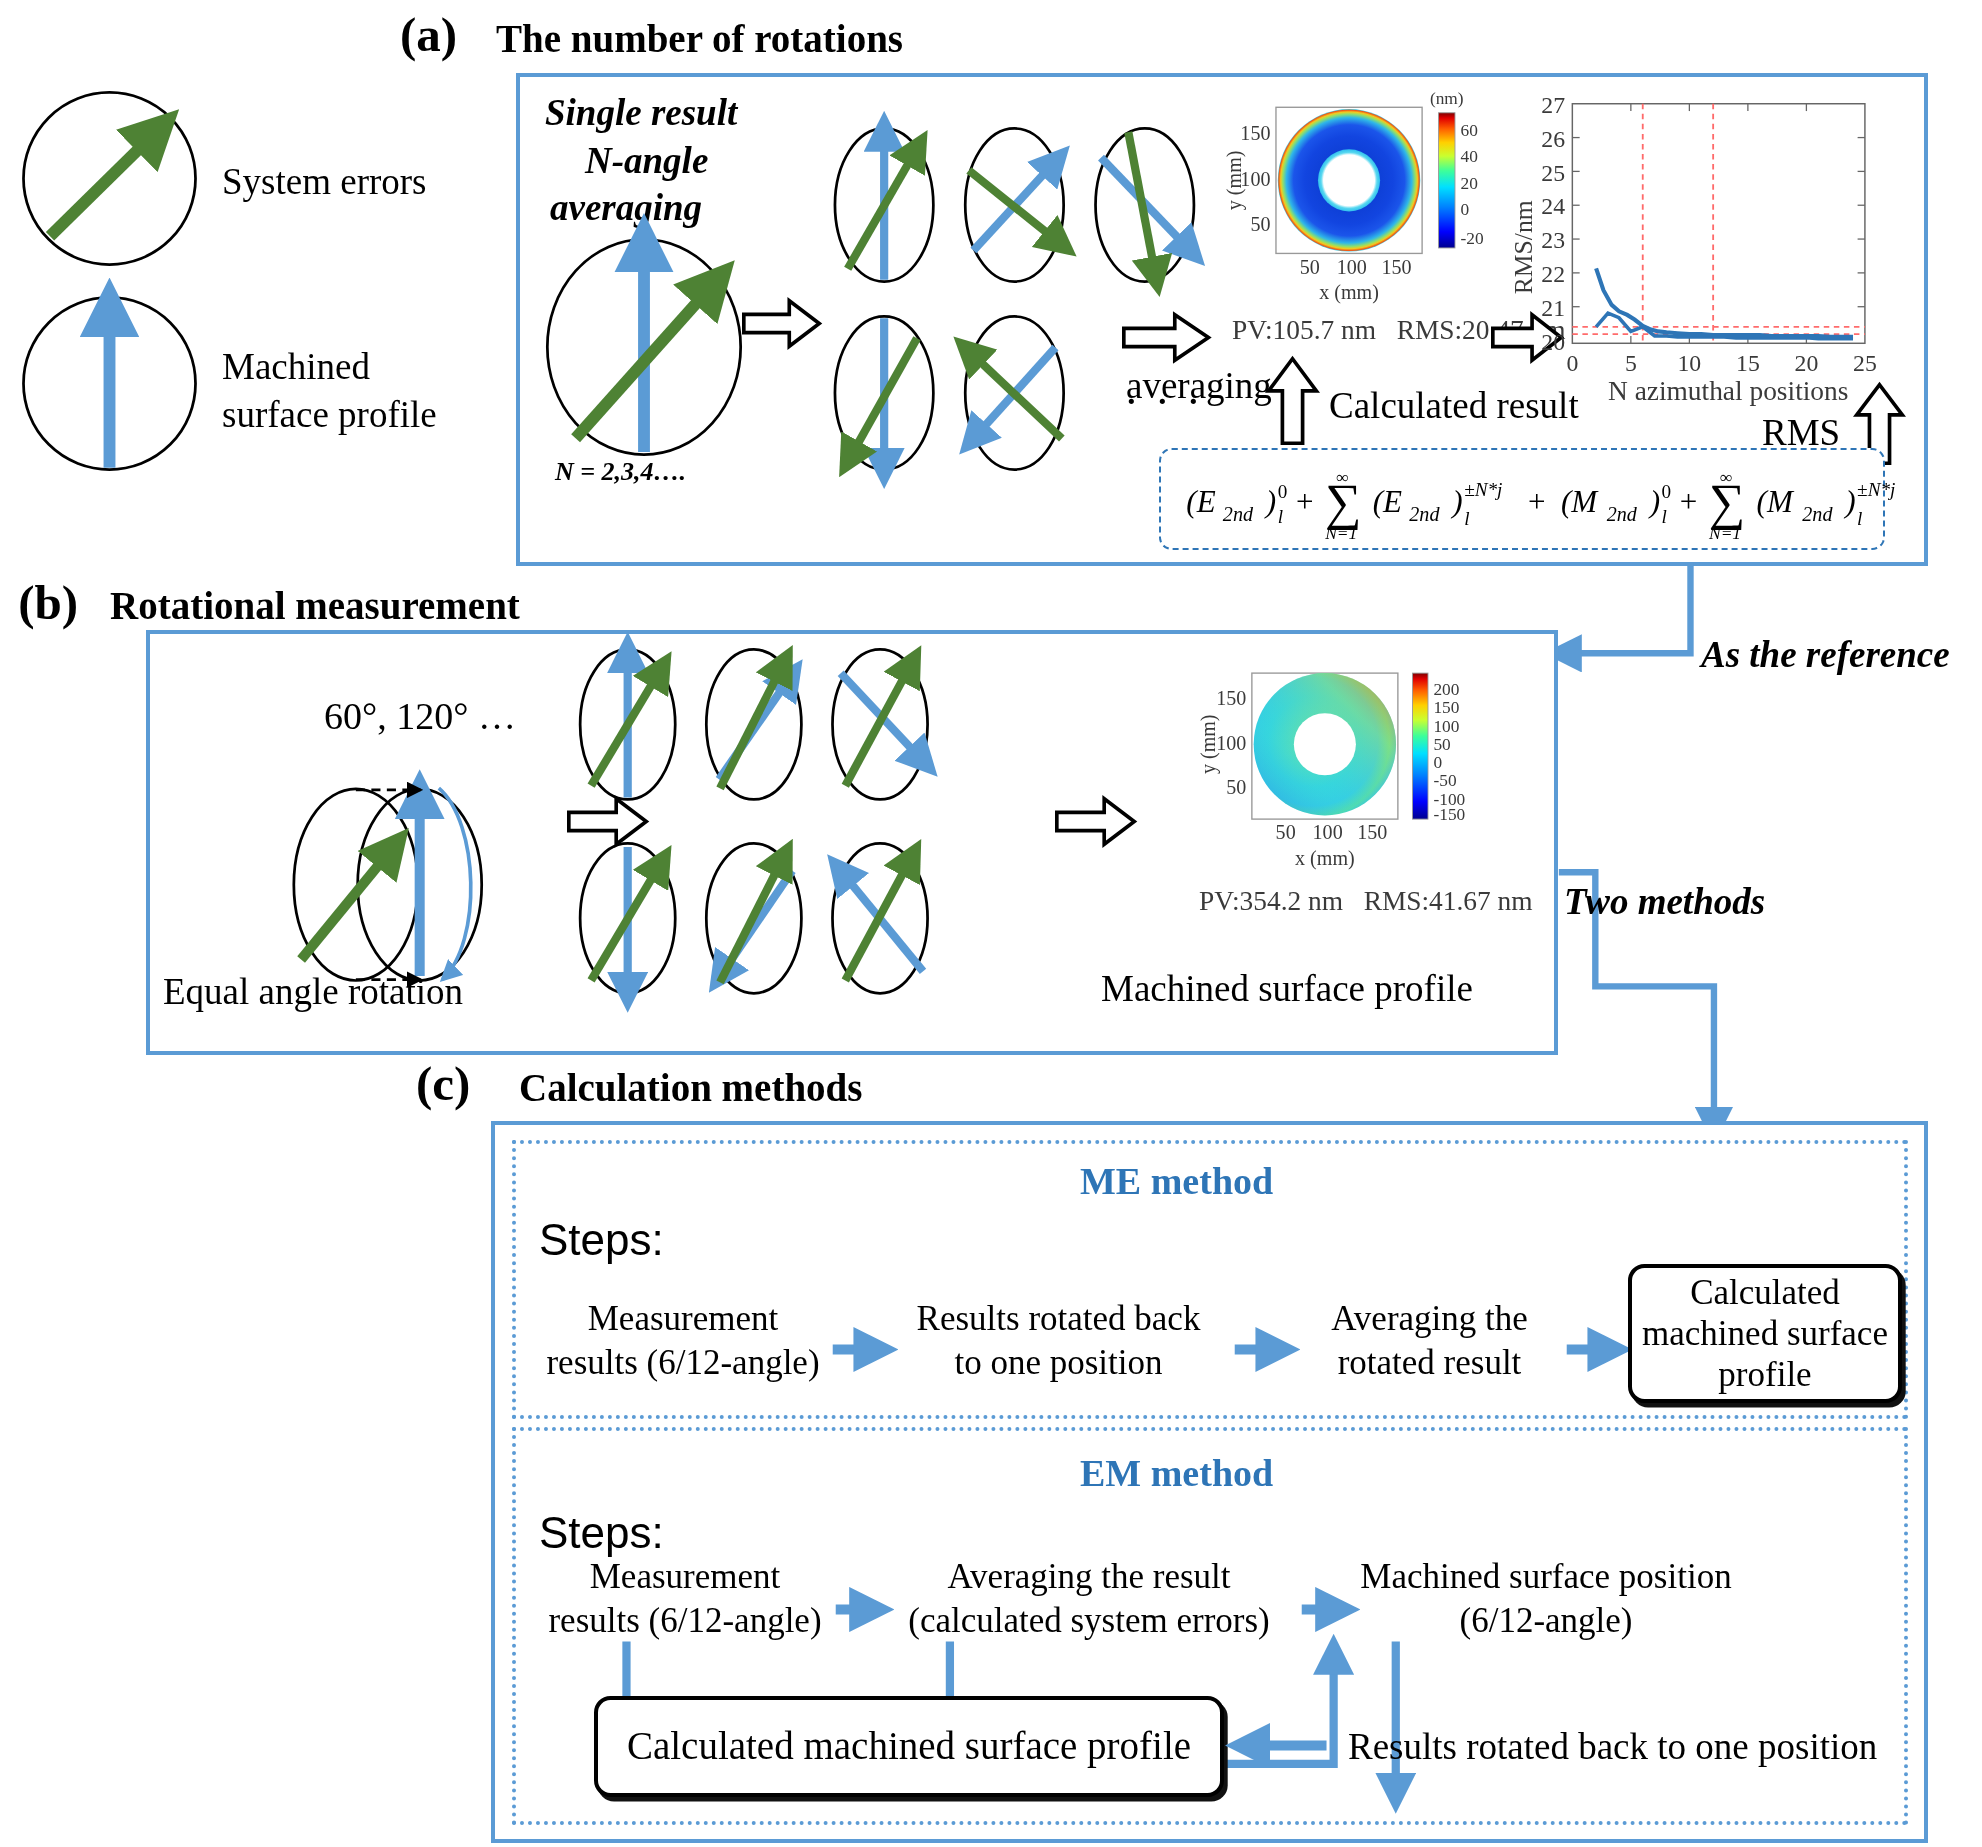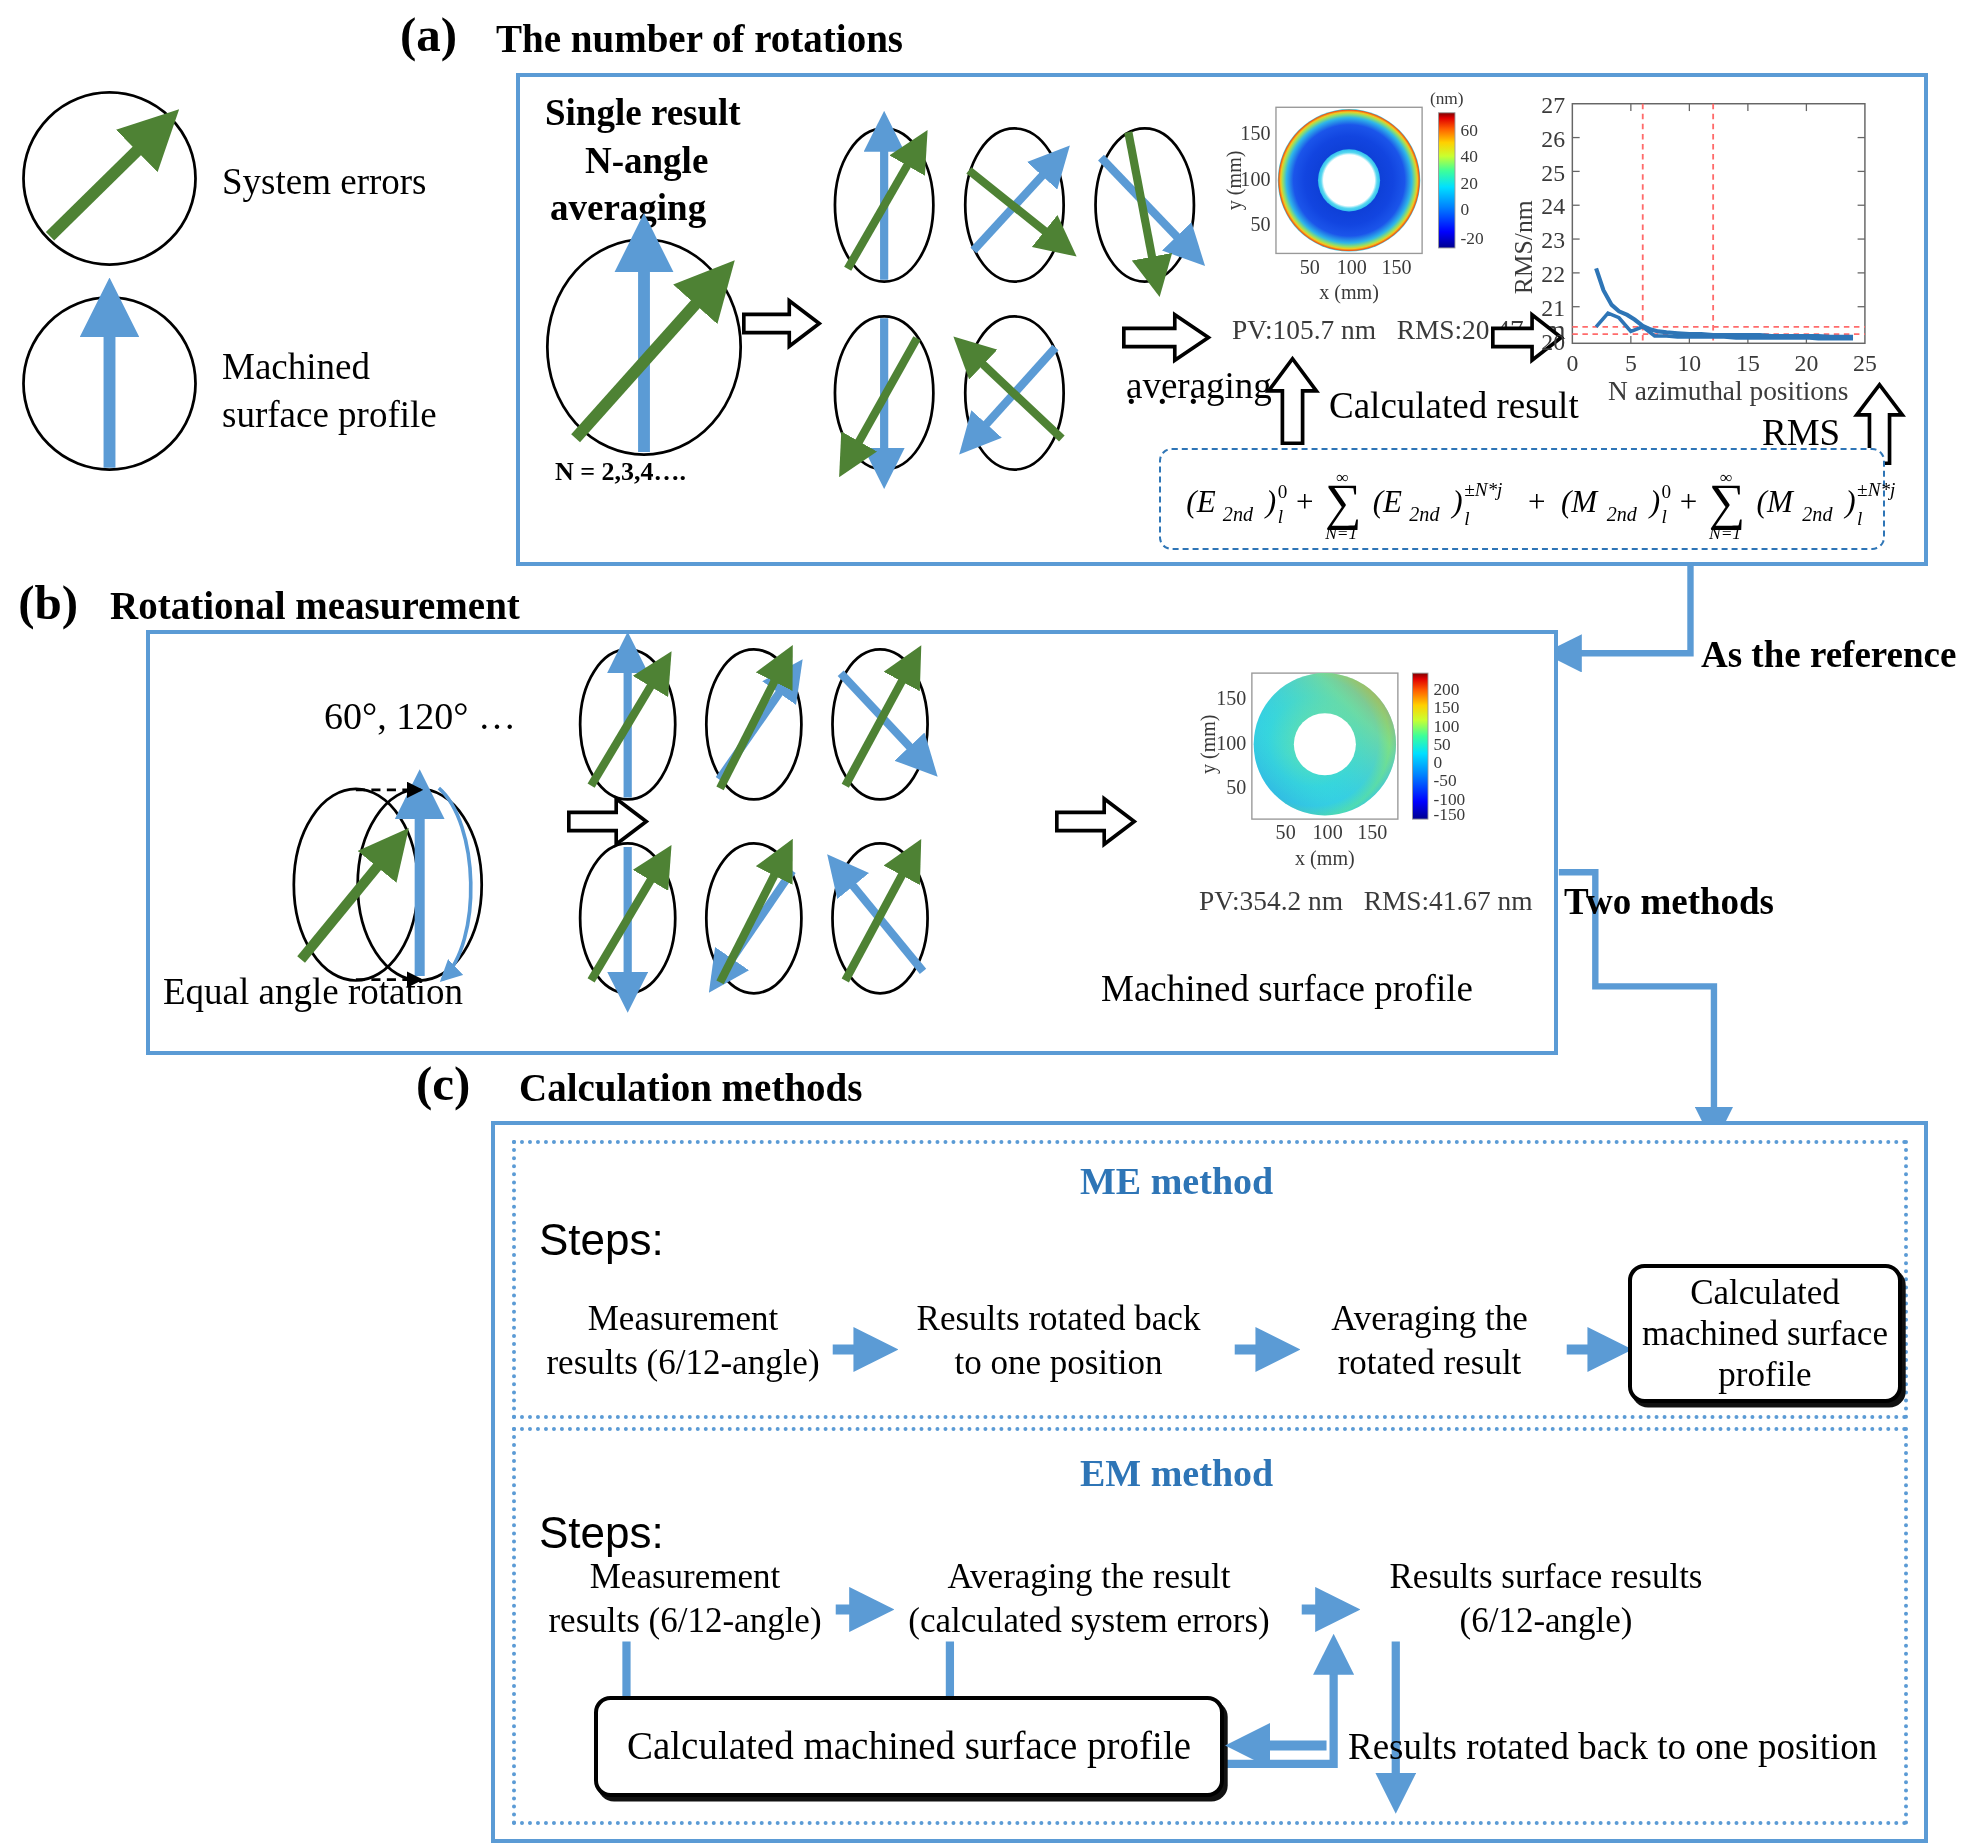--- a/index.html
+++ b/index.html
@@ -1,19 +1,19 @@
 <!DOCTYPE html>
 <html style="font-size:14.6px"><head>
 <meta charset="utf-8">
 <style>
   html,body{margin:0;padding:0;background:#fff;}
   body{width:1983px;height:1848px;position:relative;
        font-family:"Liberation Serif",serif;color:#000;overflow:hidden;}
   .abs{position:absolute;}
-  .bold{font-weight:bold;}
+  .bold{font-weight:bold;font-style:italic;}
   .blue-box{position:absolute;border:4.6px solid #5B9BD5;background:#fff;box-sizing:border-box;}
   .dotted-box{position:absolute;border:4.6px dotted #5B9BD5;box-sizing:border-box;}
   .panel-letter{font-weight:bold;font-size:49px;font-family:"Liberation Serif",serif;}
   .panel-title{font-weight:bold;font-size:39px;font-family:"Liberation Serif",serif;}
   .lbl{font-size:37px;font-family:"Liberation Serif",serif;}
   svg{display:block;overflow:visible;}
   .nowrap{white-space:nowrap;}
   .cbtxt{font-size:19px;fill:#3a3a3a;font-family:"Liberation Serif",serif;}
   .axtxt{font-size:22px;fill:#3a3a3a;font-family:"Liberation Serif",serif;}
   .method-title{color:#2E75B6;font-weight:bold;font-size:38px;font-family:"Liberation Serif",serif;}
@@ -571,21 +571,21 @@
   <svg width="51" height="31" viewBox="0 0 56 34">
       <defs>
         <marker id="eA2" markerWidth="4.5" markerHeight="4.5" refX="2.2" refY="2.25" orient="auto">
           <path d="M0,0 L4.5,2.25 L0,4.5 z" fill="#5B9BD5"></path>
         </marker>
       </defs>
       <line x1="3" y1="17" x2="42" y2="17" stroke="#5B9BD5" stroke-width="11" marker-end="url(#eA2)"></line>
     </svg>
 </div>
 <div class="abs flowtxt" style="left:1354px;top:1555px;width:384px;">
-  <div>Results surface results</div>
+  <div>Machined surface position</div>
   <div>(6/12-angle)</div>
 </div>
 
 <div class="abs" style="left:621px;top:1636px;">
   <svg width="1005" height="201" viewBox="0 0 1100 220">
     <defs>
       <marker id="eUp" markerWidth="5" markerHeight="5" refX="2.5" refY="2.5" orient="auto">
           <path d="M0,0 L5,2.5 L0,5 z" fill="#5B9BD5"></path>
         </marker>
       <marker id="eDn" markerWidth="5" markerHeight="5" refX="2.5" refY="2.5" orient="auto">

